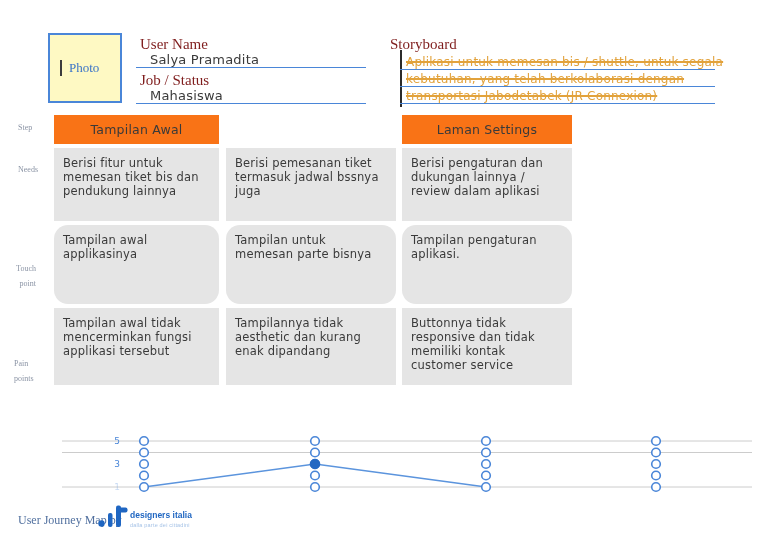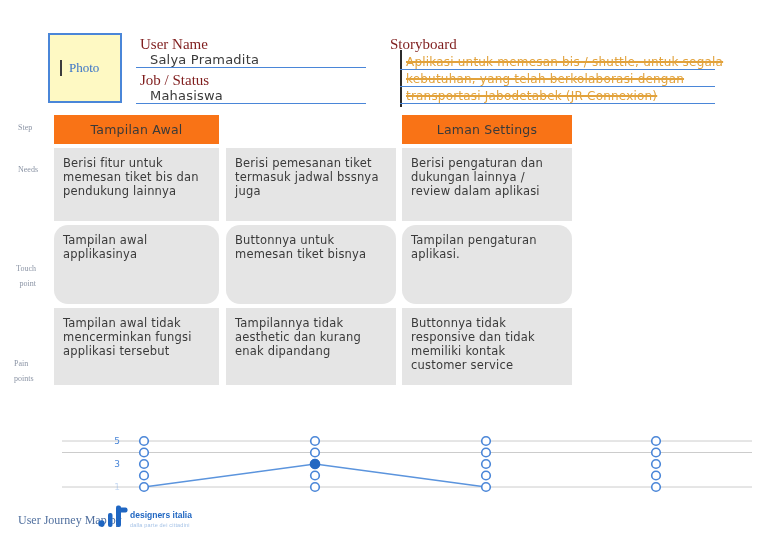--- a/index.html
+++ b/index.html
@@ -80,21 +80,21 @@
   <div class="row-label" style="left:14px;top:356px;">Pain points</div>
 
   <div class="hcell hand hrow c0">Tampilan Awal</div>
   <div class="hcell hand hrow c2">Laman Settings</div>
 
   <div class="cell hand r0 c0">Berisi fitur untuk memesan tiket bis dan pendukung lainnya</div>
   <div class="cell hand r0 c1">Berisi pemesanan tiket termasuk jadwal bssnya juga</div>
   <div class="cell hand r0 c2">Berisi pengaturan dan dukungan lainnya / review dalam aplikasi</div>
 
   <div class="cell hand r1 c0">Tampilan awal applikasinya</div>
-  <div class="cell hand r1 c1">Buttonnya untuk memesan tiket bisnya</div>
+  <div class="cell hand r1 c1">Tampilan untuk memesan parte bisnya</div>
   <div class="cell hand r1 c2">Tampilan pengaturan aplikasi.</div>
 
   <div class="cell hand r2 c0">Tampilan awal tidak mencerminkan fungsi applikasi tersebut</div>
   <div class="cell hand r2 c1">Tampilannya tidak aesthetic dan kurang enak dipandang</div>
   <div class="cell hand r2 c2">Buttonnya tidak responsive dan tidak memiliki kontak customer service</div>
 
   <svg id="chart" width="768" height="90">
       <line x1="62" x2="752" y1="16" y2="16" stroke="#cccccc" stroke-width="1"></line>
       <line x1="62" x2="752" y1="27.5" y2="27.5" stroke="#cccccc" stroke-width="1"></line>
       <line x1="62" x2="752" y1="62" y2="62" stroke="#cccccc" stroke-width="1"></line>

